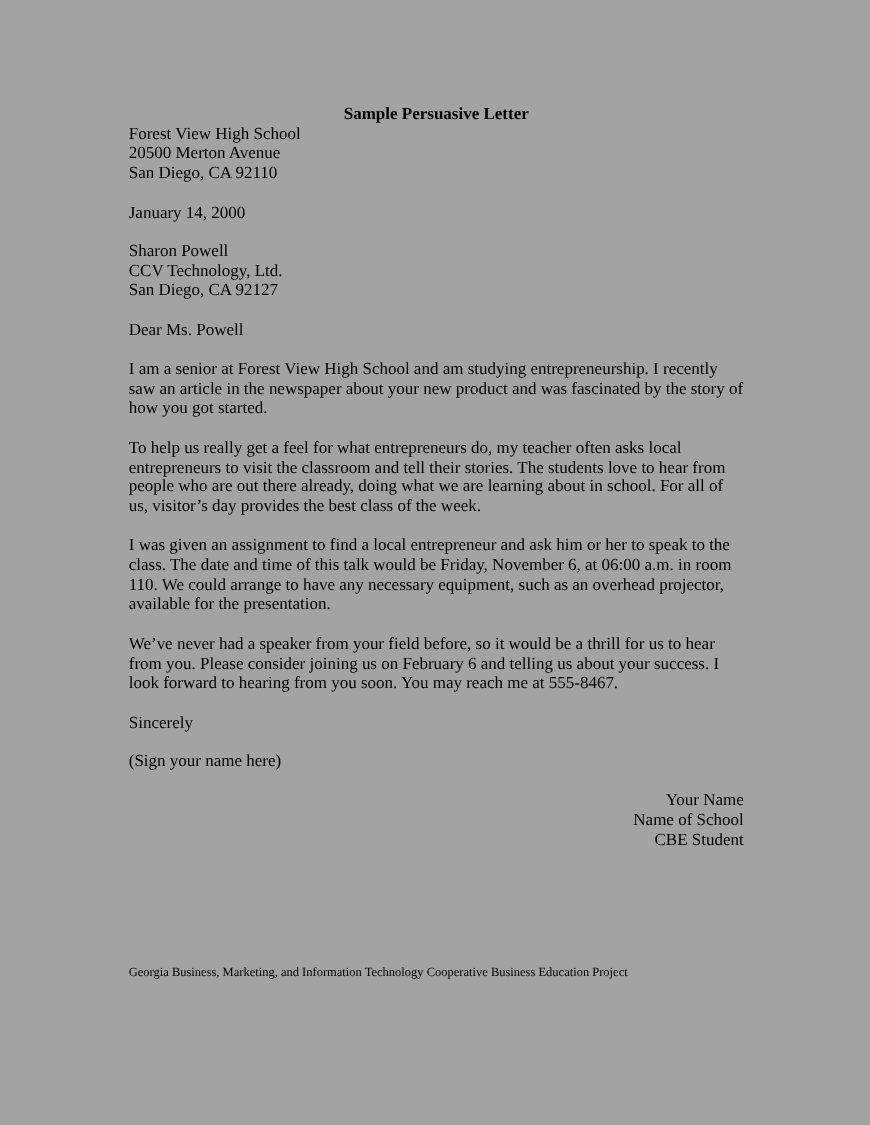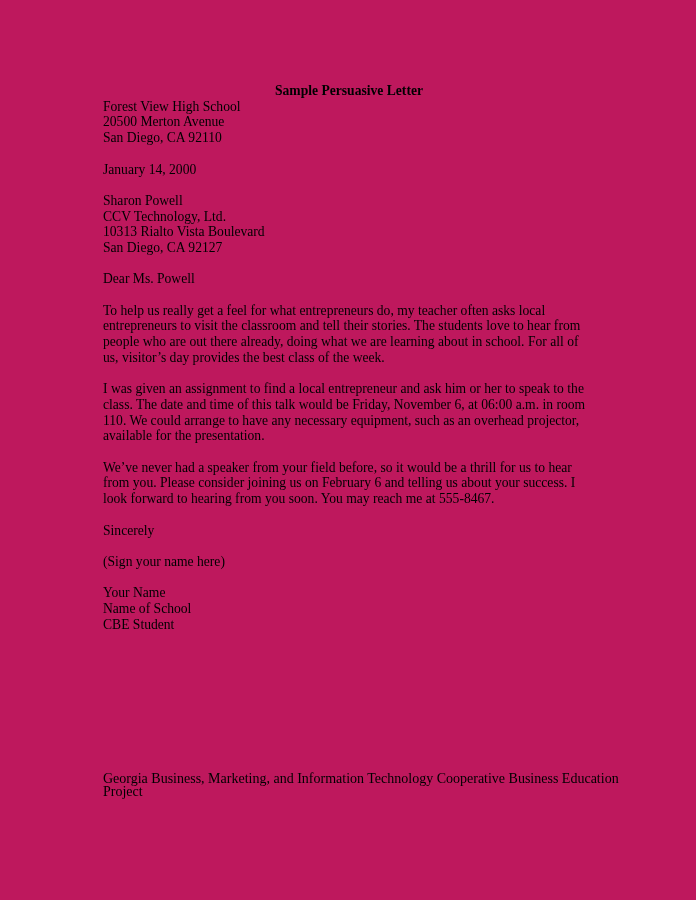--- a/index.html
+++ b/index.html
@@ -4,21 +4,21 @@
 <style>
   html, body {
     margin: 0;
     padding: 0;
     background: #ffffff;
   }
   .page {
     position: relative;
     width: 696px;
     height: 900px;
-    background: #be185d;
+    background: #a3a3a3;
     overflow: hidden;
     font-family: "Liberation Serif", "DejaVu Serif", serif;
     color: #000000;
   }
   .content {
     position: absolute;
     left: 103px;
     top: 83px;
     width: 492px;
     font-size: 13.6px;
@@ -29,34 +29,35 @@
     font-weight: bold;
     text-align: center;
     margin: 0;
     line-height: 15.7px;
   }
   .block {
     margin: 0 0 15.7px 0;
   }
   .block:last-child {
     margin-bottom: 0;
+    text-align: right;
   }
   .line {
     margin: 0;
   }
   .para {
     margin: 0 0 15.7px 0;
     text-align: left;
   }
   .footer {
     position: absolute;
     left: 103px;
     top: 772px;
     width: 520px;
-    font-size: 14px;
+    font-size: 10px;
     line-height: 13px;
     color: #000000;
   }
 </style>
 </head>
 <body>
 
 <div class="page">
   <div class="content">
 
@@ -68,28 +69,28 @@
       <div class="line">San Diego, CA 92110</div>
     </div>
 
     <div class="block">
       <div class="line">January 14, 2000</div>
     </div>
 
     <div class="block">
       <div class="line">Sharon Powell</div>
       <div class="line">CCV Technology, Ltd.</div>
-      <div class="line">10313 Rialto Vista Boulevard</div>
       <div class="line">San Diego, CA 92127</div>
     </div>
 
     <div class="block">
       <div class="line">Dear Ms. Powell</div>
     </div>
 
+    <p class="para">I am a senior at Forest View High School and am studying entrepreneurship. I recently saw an article in the newspaper about your new product and was fascinated by the story of how you got started.</p>
     <p class="para">To help us really get a feel for what entrepreneurs do, my teacher often asks local entrepreneurs to visit the classroom and tell their stories. The students love to hear from people who are out there already, doing what we are learning about in school. For all of us, visitor’s day provides the best class of the week.</p>
     <p class="para">I was given an assignment to find a local entrepreneur and ask him or her to speak to the class. The date and time of this talk would be Friday, November 6, at 06:00 a.m. in room 110. We could arrange to have any necessary equipment, such as an overhead projector, available for the presentation.</p>
     <p class="para">We’ve never had a speaker from your field before, so it would be a thrill for us to hear from you. Please consider joining us on February 6 and telling us about your success. I look forward to hearing from you soon. You may reach me at 555-8467.</p>
 
     <div class="block">
       <div class="line">Sincerely</div>
     </div>
 
     <div class="block">
       <div class="line">(Sign your name here)</div>

